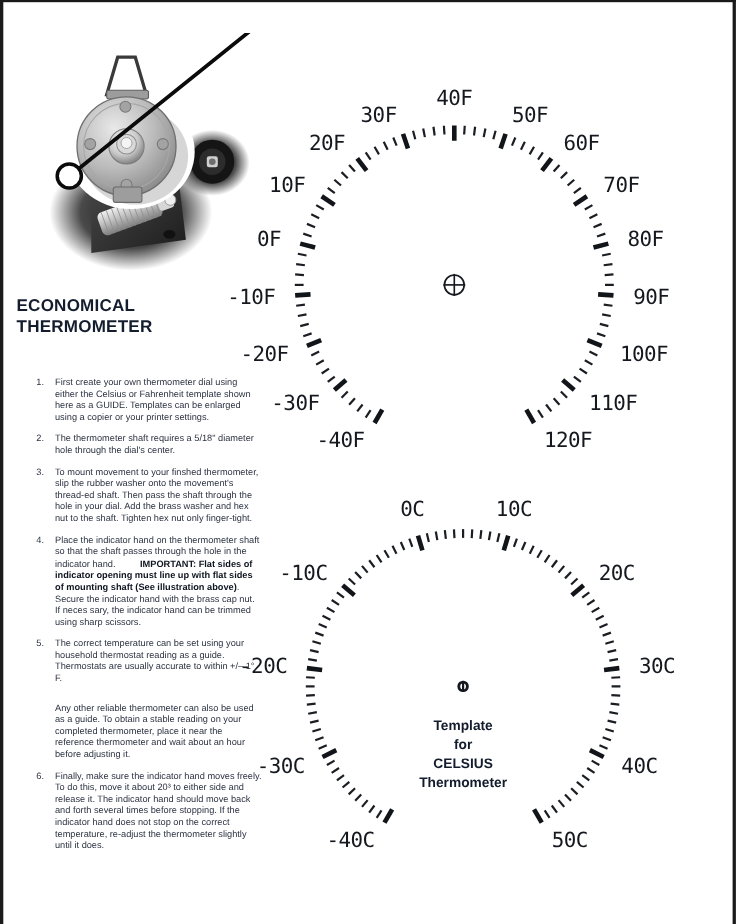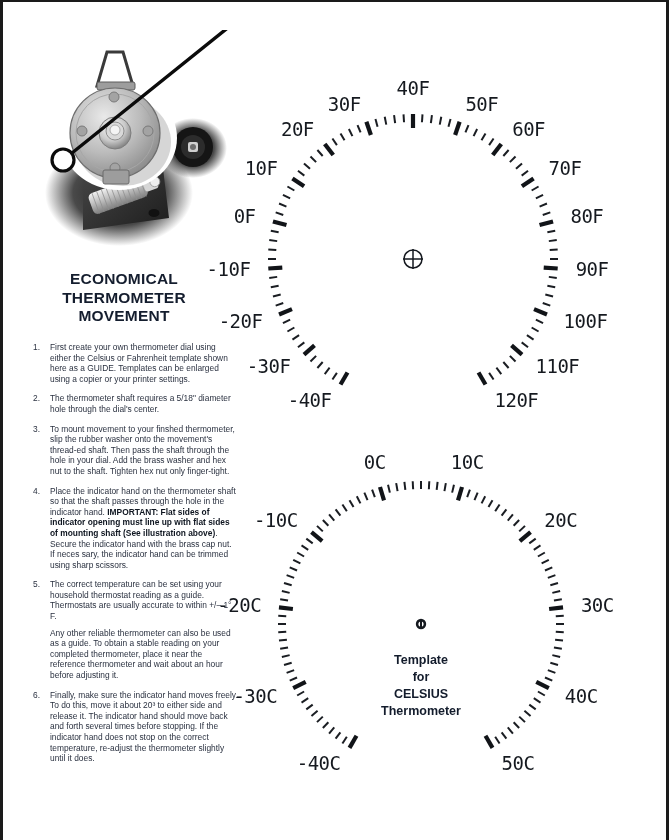--- a/index.html
+++ b/index.html
@@ -15,34 +15,34 @@
   .page{position:absolute;inset:0;}
 
   
   .left-col{position:absolute;left:0;top:0;width:242px;height:840px;}
 
   .photo-block{position:absolute;left:8px;top:28px;width:226px;height:235px;}
   .photo-block svg{display:block;}
 
   .heading{
     position:absolute;left:12px;top:268px;width:218px;
-    text-align:center;
+    text-align:left;
     font-weight:bold;
     font-size:15.5px;
     line-height:18.5px;
     letter-spacing:.2px;
     color:#141d2e;
   }
 
   .steps{position:absolute;left:30px;top:340px;width:205px;}
   .step{display:flex;margin-bottom:9px;}
   .step-num{width:17px;flex:0 0 17px;font-size:8.4px;line-height:10.6px;color:#2a3140;}
   .step-body{flex:1;font-size:8.4px;line-height:10.6px;color:#2a3140;}
-  .step-body b{font-weight:bold;color:#0e1520;}
-  .step-body .para2{display:block;margin-top:6px;}
+  .step-body b{font-weight:bold;color:#0e1520;margin-left:20px;}
+  .step-body .para2{display:block;margin-top:16px;}
 
   
   .dial{position:absolute;}
   .dial svg{display:block;overflow:visible;}
   #fahrenheit-dial{left:228px;top:60px;width:440px;height:400px;}
   #celsius-dial{left:236px;top:432px;width:432px;height:400px;}
 
   .tick-label{
     font-family:"DejaVu Sans Mono", monospace;
     font-size:19px;
@@ -152,21 +152,20 @@
         <g>
           <line x1="224" y1="-8" x2="56" y2="127" stroke="#0b0b0b" stroke-width="3.4" stroke-linecap="round"></line>
           <circle cx="52" cy="130" r="11" fill="#ffffff" stroke="#0b0b0b" stroke-width="3.2"></circle>
         </g>
       </svg>
     </div>
 
     <div class="heading">
       <div>ECONOMICAL</div>
       <div>THERMOMETER</div>
-      <div>MOVEMENT</div>
     </div>
 
     <div class="steps">
 
       <div class="step">
         <div class="step-num">1.</div>
         <div class="step-body">First create your own thermometer dial using either the Celsius or Fahrenheit template shown here as a GUIDE. Templates can be enlarged using a copier or your printer settings.</div>
       </div>
 
       <div class="step">

